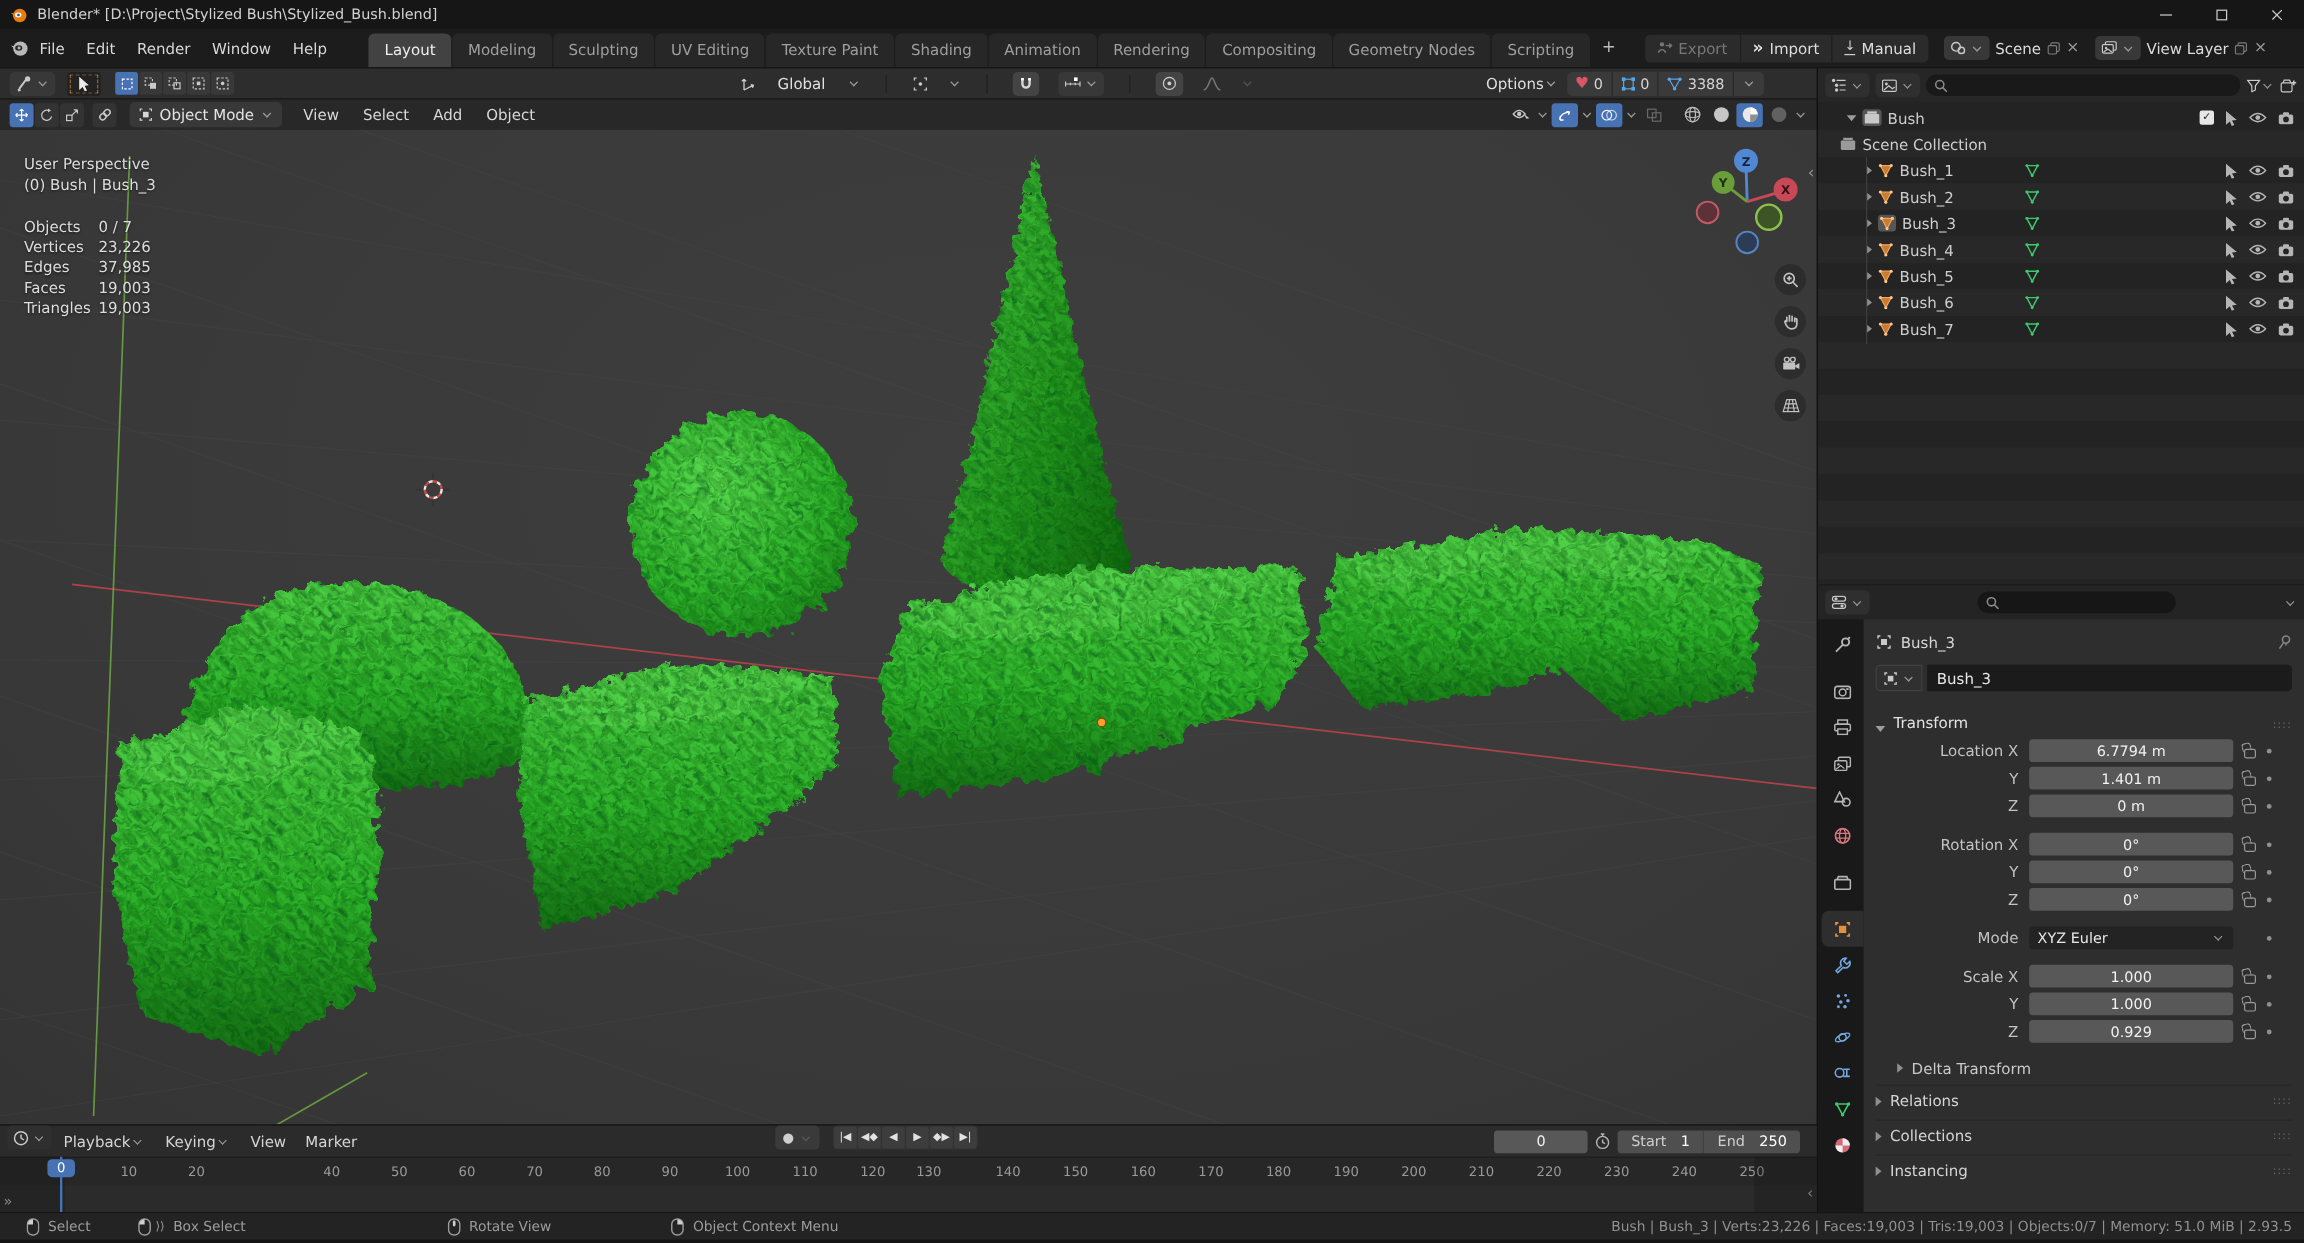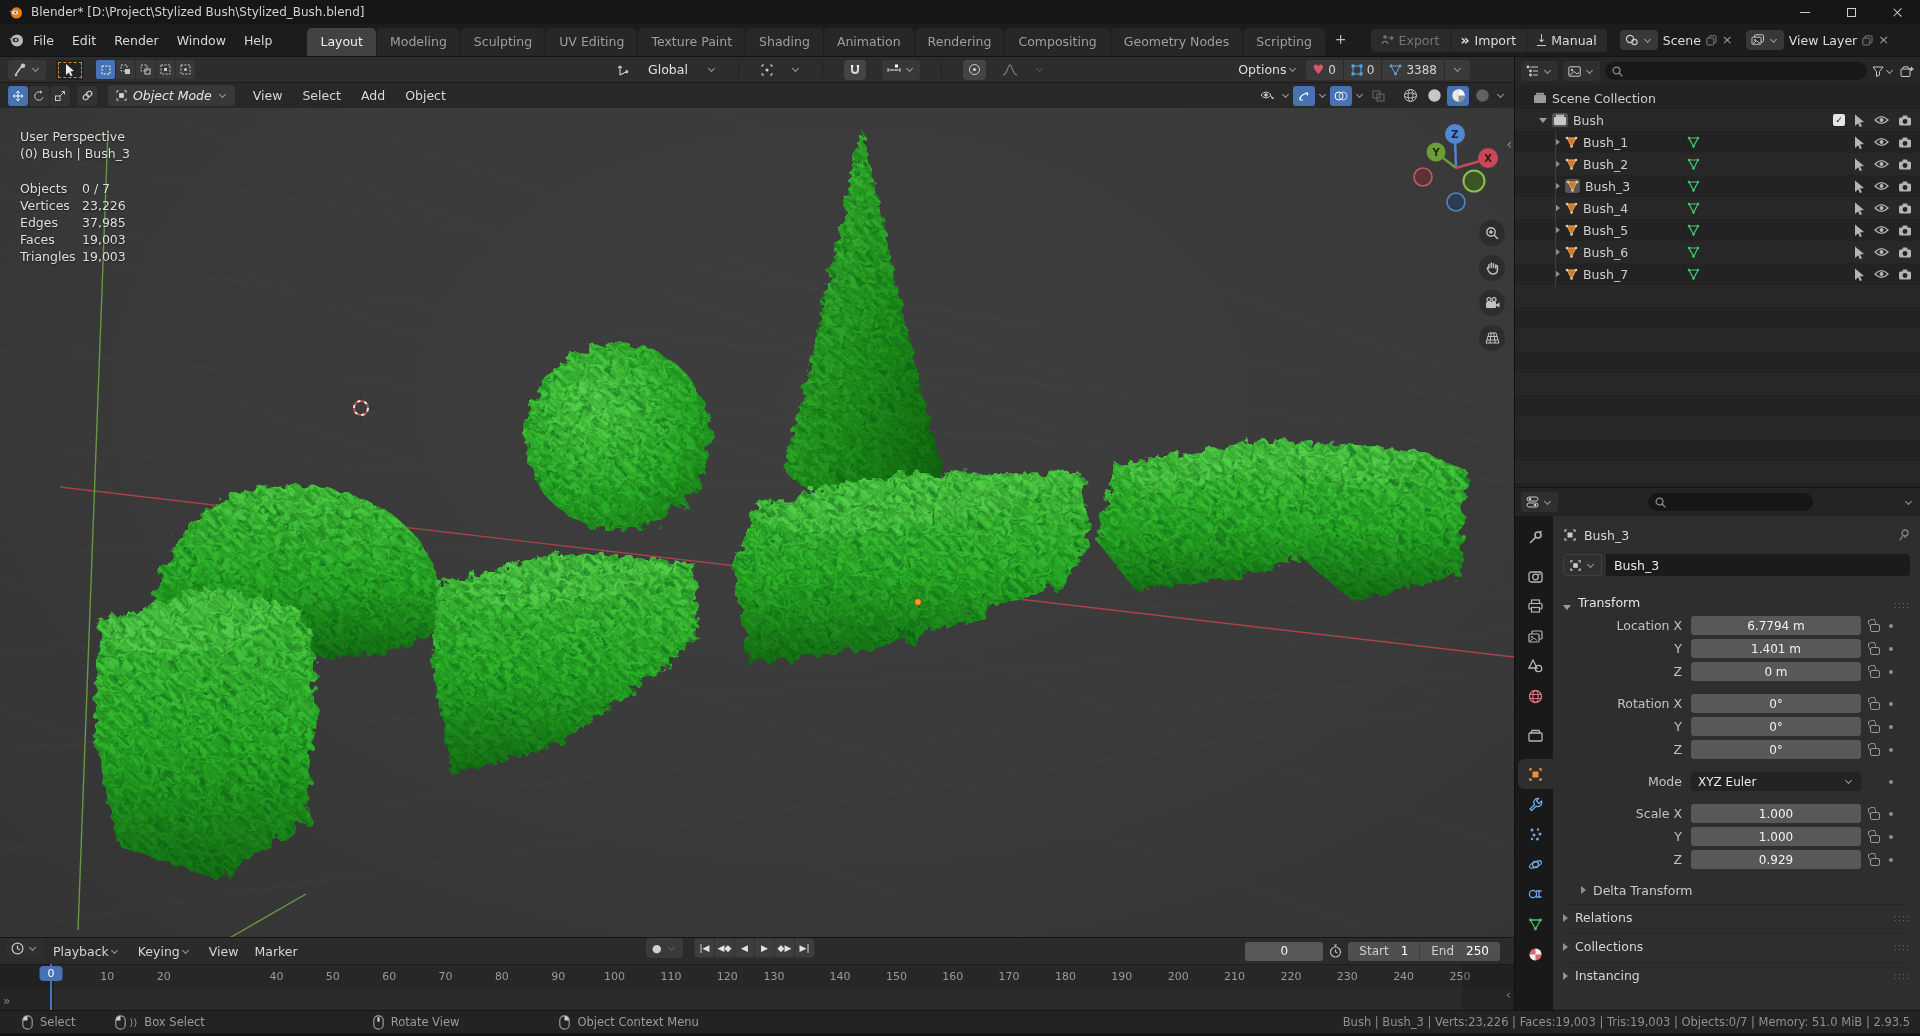--- a/index.html
+++ b/index.html
@@ -73,21 +73,21 @@
   .counts .seg { display:flex; align-items:center; gap:4px; padding:0 7px; height:100%; border-right:1px solid #2a2a2a; }
   .counts .seg:last-child { border-right:none; }
   .counts .val { color:#d5d5d5; font-size:12px; }
   .heart { color:#d9566a; font-size:13px; line-height:12px; }
 
   
   #vpheader { position:absolute; left:0; top:82px; width:1514px; height:26px; background:#282828;
               border-top:1px solid #1a1a1a; display:flex; align-items:center; padding:0 8px; }
   .gzbtn { width:20px; height:20px; border-radius:3px; background:#333; display:flex; align-items:center; justify-content:center; margin-right:1px;}
   .gzbtn.active { background:#4772b3; }
-  .mode-chip { display:flex; align-items:center; gap:5px; background:#383838; border-radius:4px; height:21px; padding:0 7px; margin-left:10px;font-style:italic; }
+  .mode-chip { display:flex; align-items:center; gap:5px; background:#383838; border-radius:4px; height:21px; padding:0 7px; margin-left:10px; }
   .mode-chip .lbl { color:#e3e3e3; font-size:12.5px; }
   #vpheader .menu { padding:4px 10px; color:#d8d8d8; font-size:12.5px; }
   #vph-right { margin-left:auto; display:flex; align-items:center; gap:2px; }
   .ballwrap { width:22px; height:20px; display:flex; align-items:center; justify-content:center; border-radius:3px; }
   .ballwrap.active { background:#4772b3; }
 
   
   #viewport { position:absolute; left:0; top:108px; width:1514px; height:829px;
               background:radial-gradient(ellipse at 55% 35%, #3e3e3e 0%, #3a3a3a 55%, #343434 100%); overflow:hidden; }
   .vp-svg { position:absolute; left:0; top:0; width:100%; height:100%; }
@@ -757,27 +757,20 @@
     </span>
     <svg width="14" height="13" viewBox="0 0 14 13">
       <rect x="1" y="4" width="9" height="7.5" rx="1" fill="none" stroke="#c9c9c9"></rect>
         <path d="M2.5,4 L3.5,1.8 H8 L9,4" fill="none" stroke="#c9c9c9"></path>
         <path d="M11.5,2 V6 M9.5,4 H13.5" stroke="#c9c9c9" stroke-width="1.3"></path>
     </svg>
   </div>
 
   <div class="ol-body">
     <div class="orow">
-      <svg width="14" height="12" viewBox="0 0 14 12" style="margin-left:8px">
-        <rect x="1" y="3" width="12" height="8" rx="1" fill="#9a9a9a"></rect>
-          <rect x="3" y="0.8" width="8" height="2" fill="#9a9a9a"></rect>
-      </svg>
-      <span class="nm">Scene Collection</span>
-    </div>
-    <div class="orow">
       <span class="tri-down indent1"></span>
       <span class="ic-hl">
         <svg width="14" height="12" viewBox="0 0 14 12">
             <rect x="1" y="3" width="12" height="8" rx="1" fill="#c9c9c9"></rect>
             <rect x="3" y="0.8" width="8" height="2" fill="#c9c9c9"></rect>
           </svg>
       </span>
       <span class="nm">Bush</span>
       <span class="orow-icons">
         <span class="ol-checkbox">✓</span>
@@ -787,20 +780,27 @@
         <svg width="15" height="10" viewBox="0 0 15 10">
             <path d="M1,5 Q7.5,-1.8 14,5 Q7.5,11.8 1,5 Z" fill="none" stroke="#b5b5b5" stroke-width="1.2"></path>
             <circle cx="7.5" cy="5" r="2" fill="#b5b5b5"></circle>
           </svg>
         <svg width="14" height="11" viewBox="0 0 14 11">
             <rect x="1" y="2.5" width="12" height="8" rx="1.5" fill="#b5b5b5"></rect>
             <rect x="4.5" y="0.5" width="5" height="2.5" rx="1" fill="#b5b5b5"></rect>
             <circle cx="7" cy="6.5" r="2.4" fill="#232323"></circle>
           </svg>
       </span>
+    </div>
+    <div class="orow">
+      <svg width="14" height="12" viewBox="0 0 14 12" style="margin-left:8px">
+        <rect x="1" y="3" width="12" height="8" rx="1" fill="#9a9a9a"></rect>
+          <rect x="3" y="0.8" width="8" height="2" fill="#9a9a9a"></rect>
+      </svg>
+      <span class="nm">Scene Collection</span>
     </div>
 
     <div>
 
     <div class="orow obj">
         <span class="tri-right indent2"></span>
         <span class="objic">
           <svg width="13" height="12" viewBox="0 0 13 12">
               <path d="M2,2 L11,2 L6.5,10.5 Z" fill="#c97a33" stroke="#eda55c"></path>
               <circle cx="2" cy="2" r="1.3" fill="#ffc88a"></circle>

